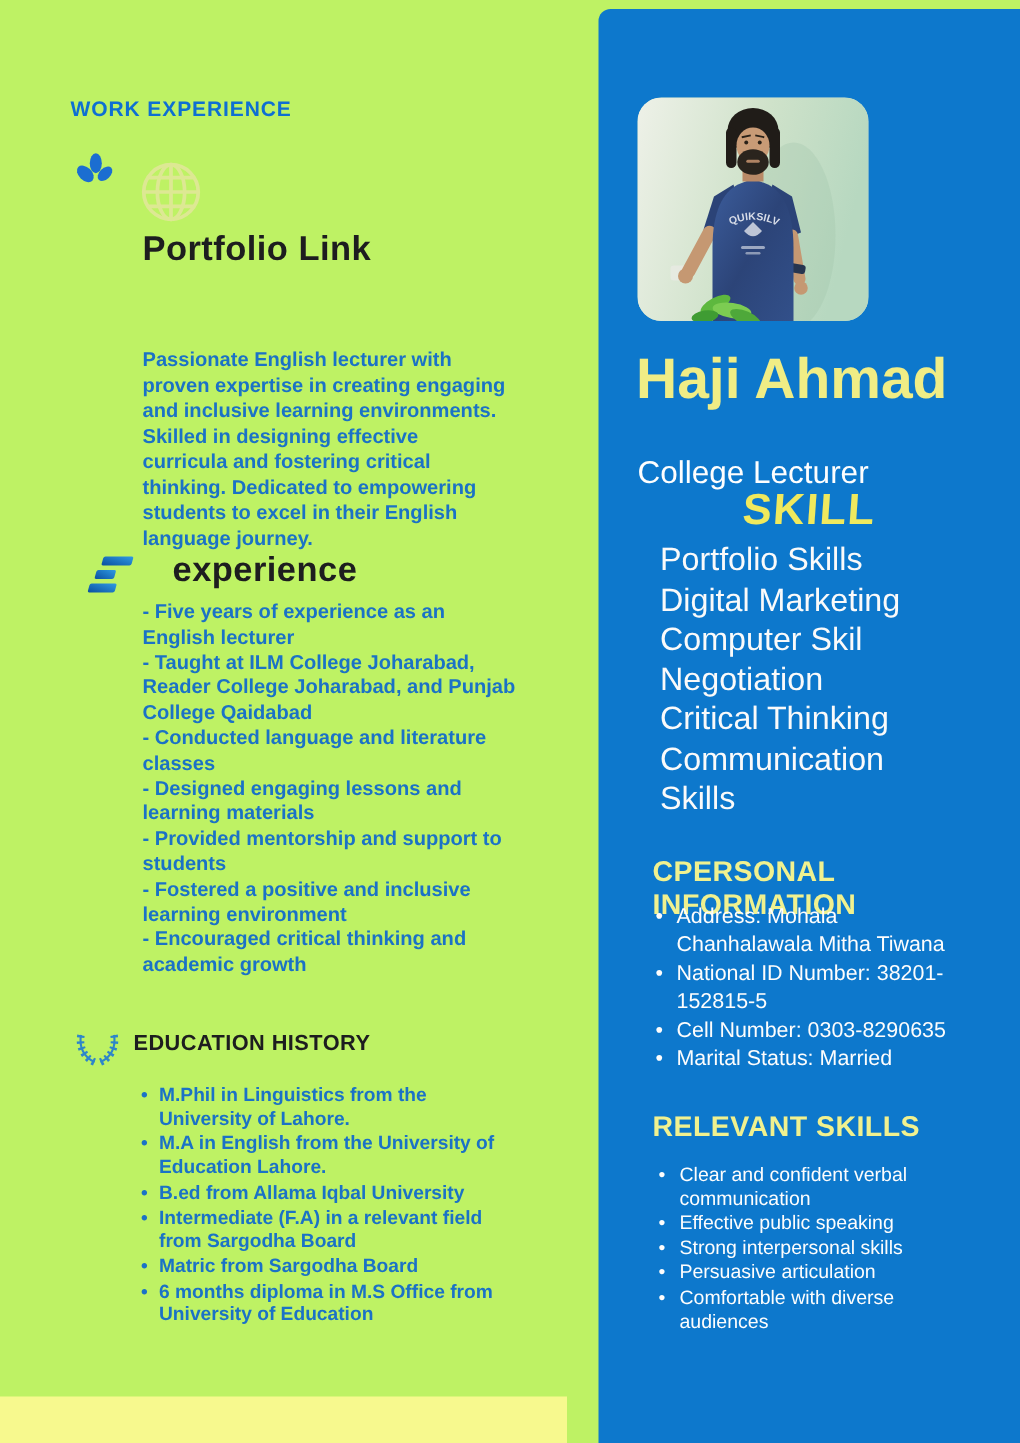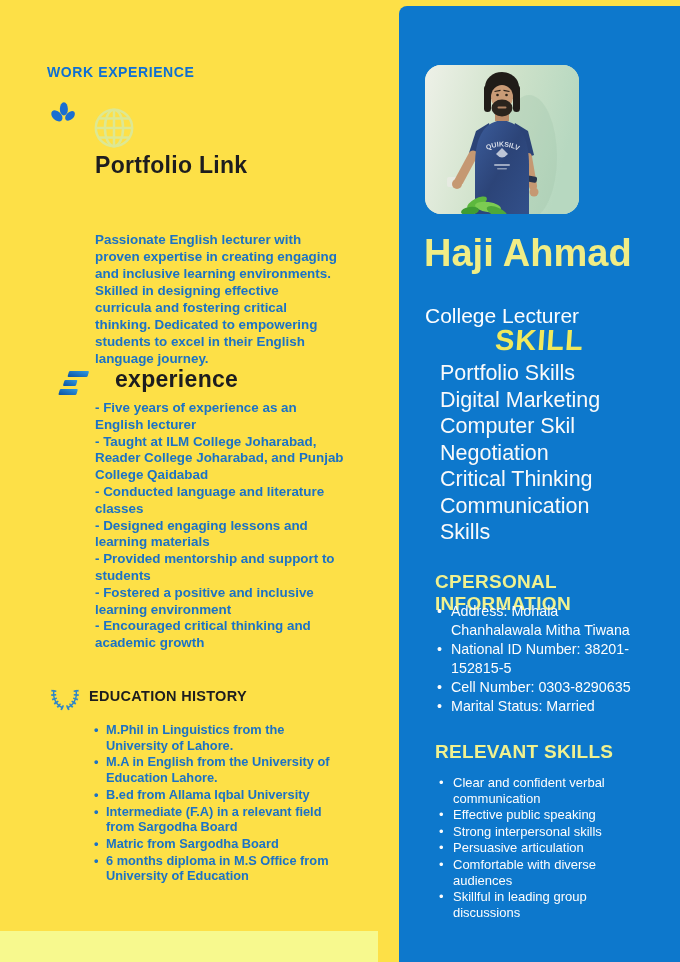--- a/index.html
+++ b/index.html
@@ -1,17 +1,17 @@
 <!DOCTYPE html>
 <html><head>
 <meta charset="utf-8">
 <style>
   html,body{margin:0;padding:0;background:#ffffff;}
   body{font-family:"Liberation Sans", sans-serif;}
-  #page{position:relative;width:680px;height:962px;background:#fde047;overflow:hidden;}
+  #page{position:relative;width:680px;height:962px;background:#bef264;overflow:hidden;}
 
   
   .work-exp-heading{position:absolute;left:47px;top:64px;font-size:14px;font-weight:700;
     letter-spacing:0.6px;color:#0e6fd3;}
   .leaf-icon{position:absolute;left:49px;top:101px;}
   .globe-icon{position:absolute;left:92px;top:106px;}
   .portfolio-title{position:absolute;left:95px;top:152px;font-size:23px;font-weight:700;color:#1d1d1f;letter-spacing:0.3px;}
   .summary{position:absolute;left:95px;top:231px;width:255px;font-size:13.4px;font-weight:700;
     color:#1b72c6;line-height:17px;}
   .e-icon{position:absolute;left:50px;top:368px;}
@@ -229,17 +229,16 @@
 
     <div class="sub-heading relevant-heading">RELEVANT SKILLS</div>
 
     <ul class="relevant-list">
 
     <li>Clear and confident verbal communication</li>
         <li>Effective public speaking</li>
         <li>Strong interpersonal skills</li>
         <li>Persuasive articulation</li>
         <li>Comfortable with diverse audiences</li>
-        <li>Skillful in leading group discussions</li>
       </ul>
 
   </div>
 </div>
 
 </body></html>

